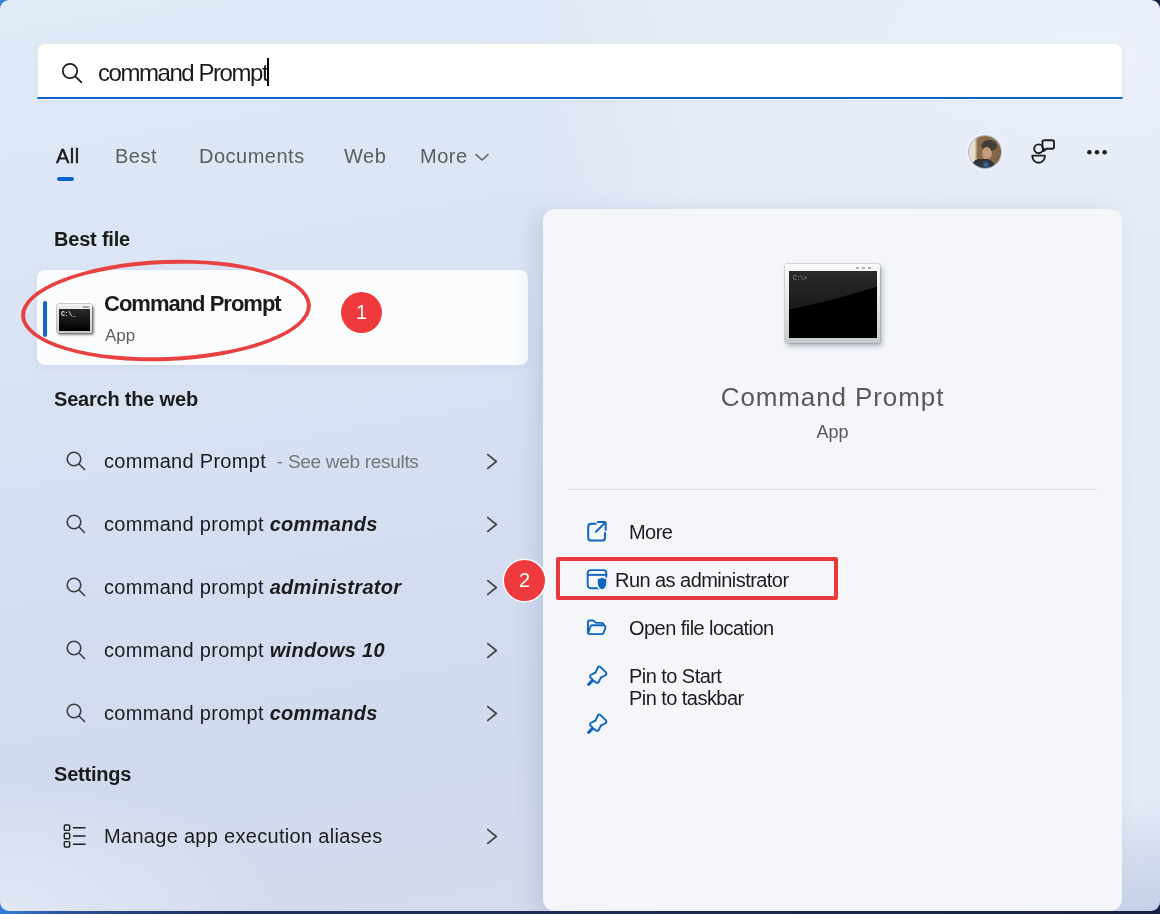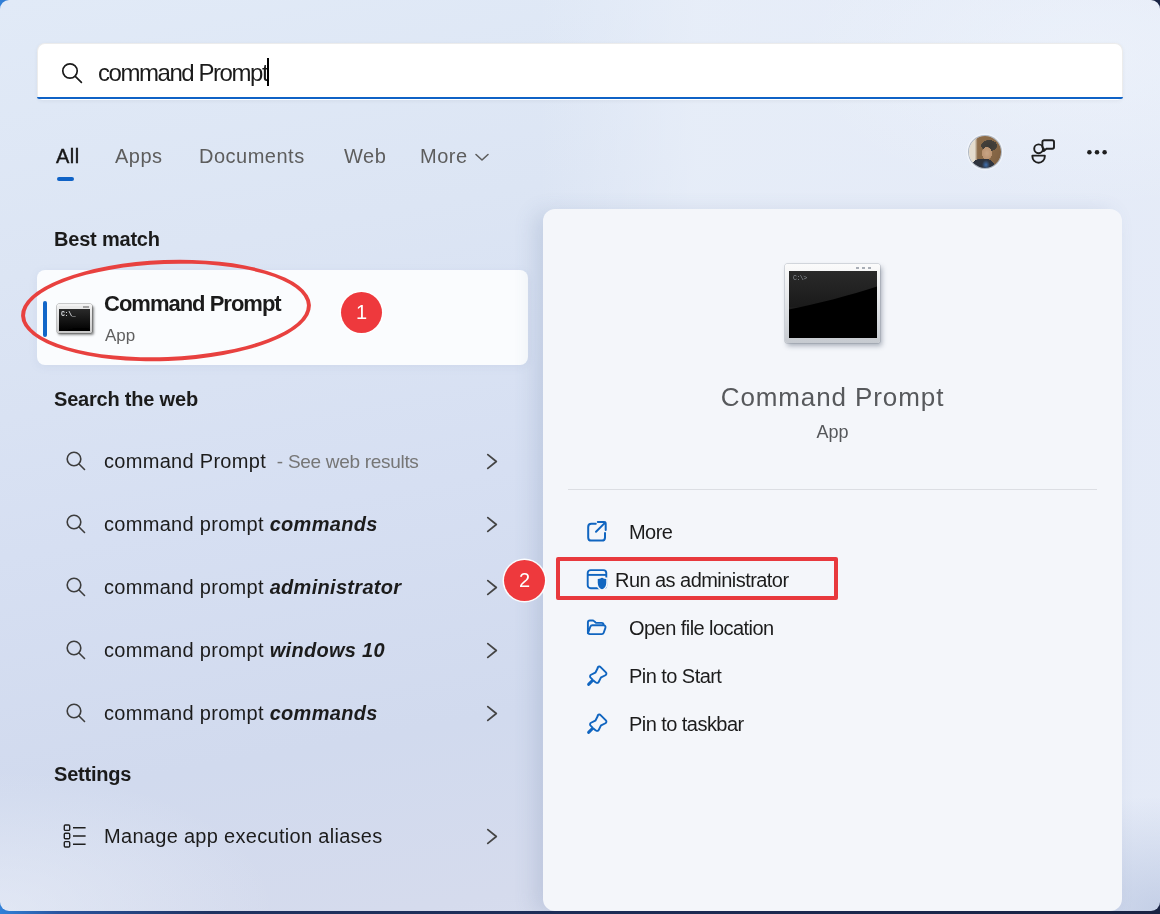--- a/index.html
+++ b/index.html
@@ -75,42 +75,42 @@
   <div class="abs search"></div>
   <div class="abs search-line"></div>
   <svg class="abs" style="left:58px;top:59px" width="26" height="26" viewBox="0 0 26 26">
     <circle cx="12" cy="12" r="7.2" fill="none" stroke="#1b1b1b" stroke-width="1.7"></circle>
     <line x1="17.3" y1="17.3" x2="23.4" y2="23.4" stroke="#1b1b1b" stroke-width="1.7" stroke-linecap="round"></line>
   </svg>
   <div class="abs search-text">command Prompt</div>
   <div class="abs caret"></div>
 
   <div class="abs tab sel" style="left:56px">All</div>
-  <div class="abs tab" style="left:115px">Apps</div>
+  <div class="abs tab" style="left:115px">Best</div>
   <div class="abs tab" style="left:199px">Documents</div>
   <div class="abs tab" style="left:344px">Web</div>
   <div class="abs tab" style="left:420px">More</div>
   <svg class="abs" style="left:474px;top:152px" width="16" height="10" viewBox="0 0 16 10">
     <polyline points="2,2.5 8,8 14,2.5" fill="none" stroke="#5d5d5d" stroke-width="1.6" stroke-linecap="round" stroke-linejoin="round"></polyline>
   </svg>
   <div class="abs tab-line"></div>
 
   <div class="abs avatar"></div>
   <svg class="abs" style="left:1029px;top:137px" width="28" height="28" viewBox="0 0 28 28">
     <circle cx="9.6" cy="11.8" r="4.4" fill="none" stroke="#1f1f1f" stroke-width="1.9"></circle>
     <path d="M3.4 18.6 h12.4 v.9 a6.2 6.3 0 0 1 -12.4 0 Z" fill="none" stroke="#1f1f1f" stroke-width="1.9" stroke-linejoin="round"></path>
     <path d="M15.1 3.2 h8.2 a1.7 1.7 0 0 1 1.7 1.7 v5.2 a1.7 1.7 0 0 1 -1.7 1.7 h-5.9 l-2.6 2.3 v-2.3 a1.7 1.7 0 0 1 -1.4 -1.7 V4.9 a1.7 1.7 0 0 1 1.7 -1.7 Z" fill="none" stroke="#1f1f1f" stroke-width="1.9" stroke-linejoin="round"></path>
   </svg>
   <svg class="abs" style="left:1085px;top:149px" width="24" height="7" viewBox="0 0 24 7">
     <circle cx="4.4" cy="3.2" r="2.25" fill="#1f1f1f"></circle>
       <circle cx="12" cy="3.2" r="2.25" fill="#1f1f1f"></circle>
       <circle cx="19.6" cy="3.2" r="2.25" fill="#1f1f1f"></circle>
   </svg>
 
-  <div class="abs hdr" style="left:54px;top:228px">Best match</div>
+  <div class="abs hdr" style="left:54px;top:228px">Best file</div>
   <div class="abs card"></div>
   <div class="abs accentbar"></div>
 
   <div class="abs" style="left:57px;top:304px;width:35px;height:29px;border-radius:2px;
        background:linear-gradient(180deg,#f4f4f4,#c9c9c9); box-shadow:1.5px 2px 2.5px rgba(0,0,0,.45), 0 0 0 0.5px #9a9a9a;">
     <div style="position:absolute;left:2px;top:1.5px;right:2px;height:3.5px;background:#e9e9e9"></div>
     <div style="position:absolute;right:3px;top:2px;width:6px;height:1.5px;background:#a3a3a3"></div>
     <div style="position:absolute;left:2px;top:5px;right:2px;bottom:2px;background:
          radial-gradient(140% 120% at 70% 160%, #000 62%, rgba(0,0,0,0) 63%),
          linear-gradient(180deg,#2a2a2a 0%,#151515 50%,#000 100%); background-color:#000;">
@@ -217,21 +217,21 @@
         <path d="M2.9 17.3 V6.5 c0-1.1 .9-2 2-2 h2.8 c.5 0 1 .2 1.4 .6 l1.3 1.2 c.4 .4 .9 .6 1.4 .6 h4.8 c1.1 0 2 .9 2 2 v.9 M2.9 17.3 l2.5-6.8 c.3-.8 1-1.3 1.9-1.3 h11.2 c1.4 0 2.4 1.4 1.9 2.7 l-1.7 4.8 c-.3 .8-1 1.4-1.9 1.4 H4.9 c-1.1 0-2-.9-2-2 Z" fill="none" stroke="#1065c0" stroke-width="1.9" stroke-linejoin="round"></path>
       </svg>
   <div class="abs acttext" style="left:629px;top:617px;line-height:22px">Open file location</div>
       <svg class="abs" style="left:584.5px;top:663.5px" width="24" height="24" viewBox="0 0 24 24">
         <path d="M12.7 3.5 a1.8 1.8 0 0 1 2.88-.44 l5.3 5.3 a1.8 1.8 0 0 1-.44 2.88 l-4.3 2.16 a.6 .6 0 0 0-.28 .28 l-2.16 4.3 a1.8 1.8 0 0 1-2.88 .44 L8.4 16.4 4.03 20.8 a.6 .6 0 0 1-.84-.84 L7.6 15.6 5.58 13.6 a1.8 1.8 0 0 1 .44-2.88 l4.3-2.16 a.6 .6 0 0 0 .28-.28 l2.16-4.3 Z" fill="none" stroke="#1065c0" stroke-width="1.9" stroke-linejoin="round"></path>
       </svg>
   <div class="abs acttext" style="left:629px;top:665px;line-height:22px">Pin to Start</div>
       <svg class="abs" style="left:584.5px;top:711.5px" width="24" height="24" viewBox="0 0 24 24">
         <path d="M12.7 3.5 a1.8 1.8 0 0 1 2.88-.44 l5.3 5.3 a1.8 1.8 0 0 1-.44 2.88 l-4.3 2.16 a.6 .6 0 0 0-.28 .28 l-2.16 4.3 a1.8 1.8 0 0 1-2.88 .44 L8.4 16.4 4.03 20.8 a.6 .6 0 0 1-.84-.84 L7.6 15.6 5.58 13.6 a1.8 1.8 0 0 1 .44-2.88 l4.3-2.16 a.6 .6 0 0 0 .28-.28 l2.16-4.3 Z" fill="none" stroke="#1065c0" stroke-width="1.9" stroke-linejoin="round"></path>
       </svg>
-  <div class="abs acttext" style="left:629px;top:713px;line-height:22px">Pin to taskbar</div>
+  <div class="abs acttext" style="left:629px;top:687px;line-height:22px">Pin to taskbar</div>
     </div>
 
   <div class="abs red-ellipse"></div>
   <div class="abs badge" style="left:341px;top:292px">1</div>
   <div class="abs badge" style="left:504px;top:560px">2</div>
   <div class="abs red-rect"></div>
 
 </div>
 
 </body></html>

